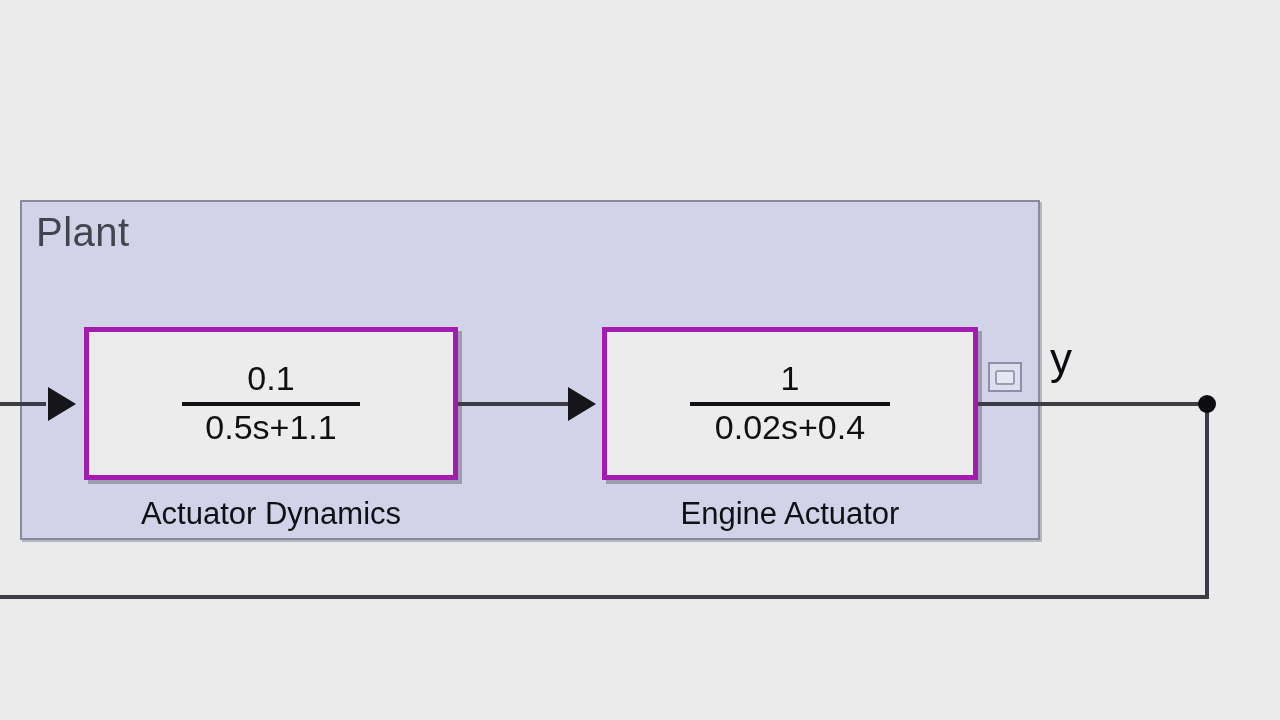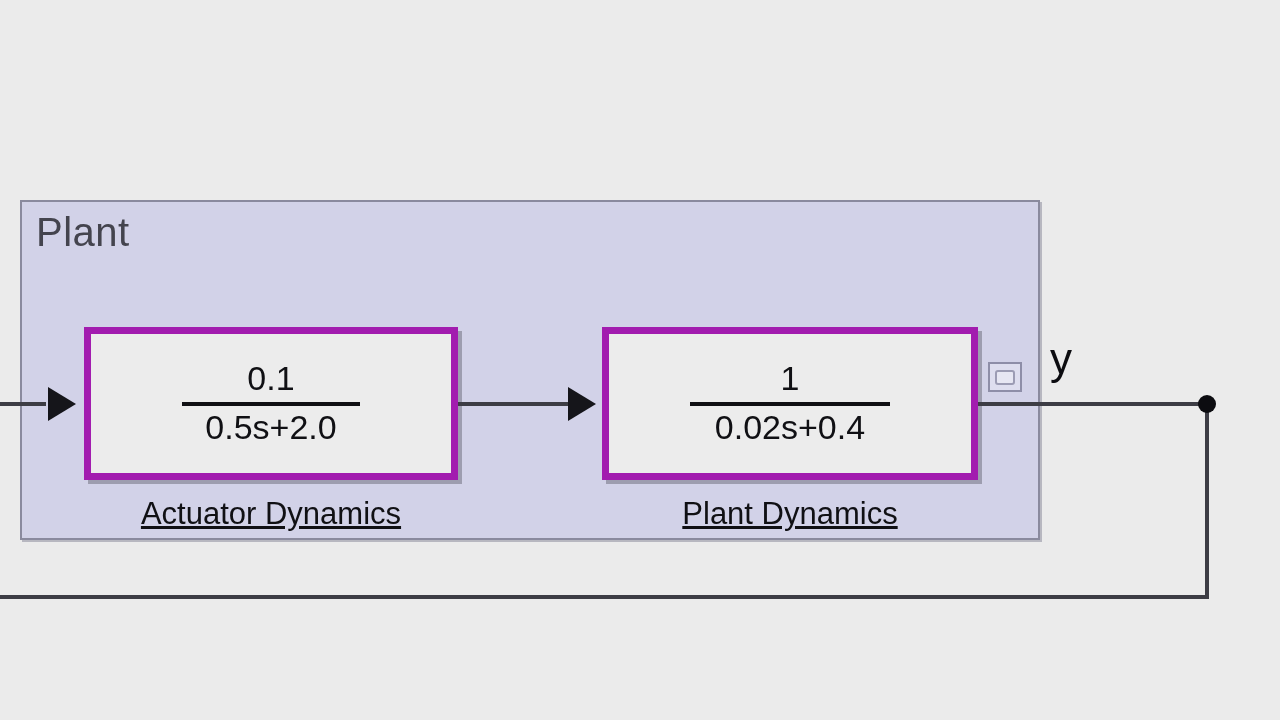--- a/index.html
+++ b/index.html
@@ -42,21 +42,21 @@
     font-size: 40px;
     color: #44444e;
     letter-spacing: 0.5px;
     line-height: 1;
   }
 
   
   .tf-block {
     position: absolute;
     background: #ececec;
-    border: 7px solid #a21caf;
+    border: 5px solid #a21caf;
     box-sizing: border-box;
     box-shadow: 4px 4px 0 rgba(60,60,70,0.35);
     display: flex;
     flex-direction: column;
     align-items: center;
     justify-content: center;
   }
   #block-actuator { left: 84px;  top: 327px; width: 374px; height: 153px; }
   #block-engine   { left: 602px; top: 327px; width: 376px; height: 153px; }
 
@@ -84,21 +84,20 @@
     padding: 0 12px;
   }
 
   .block-label {
     position: absolute;
     font-size: 31px;
     color: #101014;
     text-align: center;
     line-height: 1;
     white-space: nowrap;
-    text-decoration: underline;
   }
   #label-actuator { left: 84px;  top: 498px; width: 374px; }
   #label-engine   { left: 602px; top: 498px; width: 376px; }
 
   
   .wire-h {
     position: absolute;
     height: 4px;
     background: #3c3c44;
   }
@@ -188,33 +187,33 @@
   <div class="wire-v" id="wire-fb-v"></div>
   <div class="wire-h" id="wire-fb-h"></div>
 
   <div class="arrow" id="arrow-in"></div>
   <div class="arrow" id="arrow-mid"></div>
 
   <div class="tf-block" id="block-actuator">
     <div class="tf-frac">
       <div class="tf-num">0.1</div>
       <div class="tf-bar"></div>
-      <div class="tf-den">0.5s+2.0</div>
+      <div class="tf-den">0.5s+1.1</div>
     </div>
   </div>
   <div class="block-label" id="label-actuator">Actuator Dynamics</div>
 
   <div class="tf-block" id="block-engine">
     <div class="tf-frac">
       <div class="tf-num">1</div>
       <div class="tf-bar"></div>
       <div class="tf-den">0.02s+0.4</div>
     </div>
   </div>
-  <div class="block-label" id="label-engine">Plant Dynamics</div>
+  <div class="block-label" id="label-engine">Engine Actuator</div>
 
   <div id="outport-marker">
     <div class="inner"></div>
   </div>
 
   <div id="signal-label-y">y</div>
 
   <div id="junction"></div>
 
 </div>

